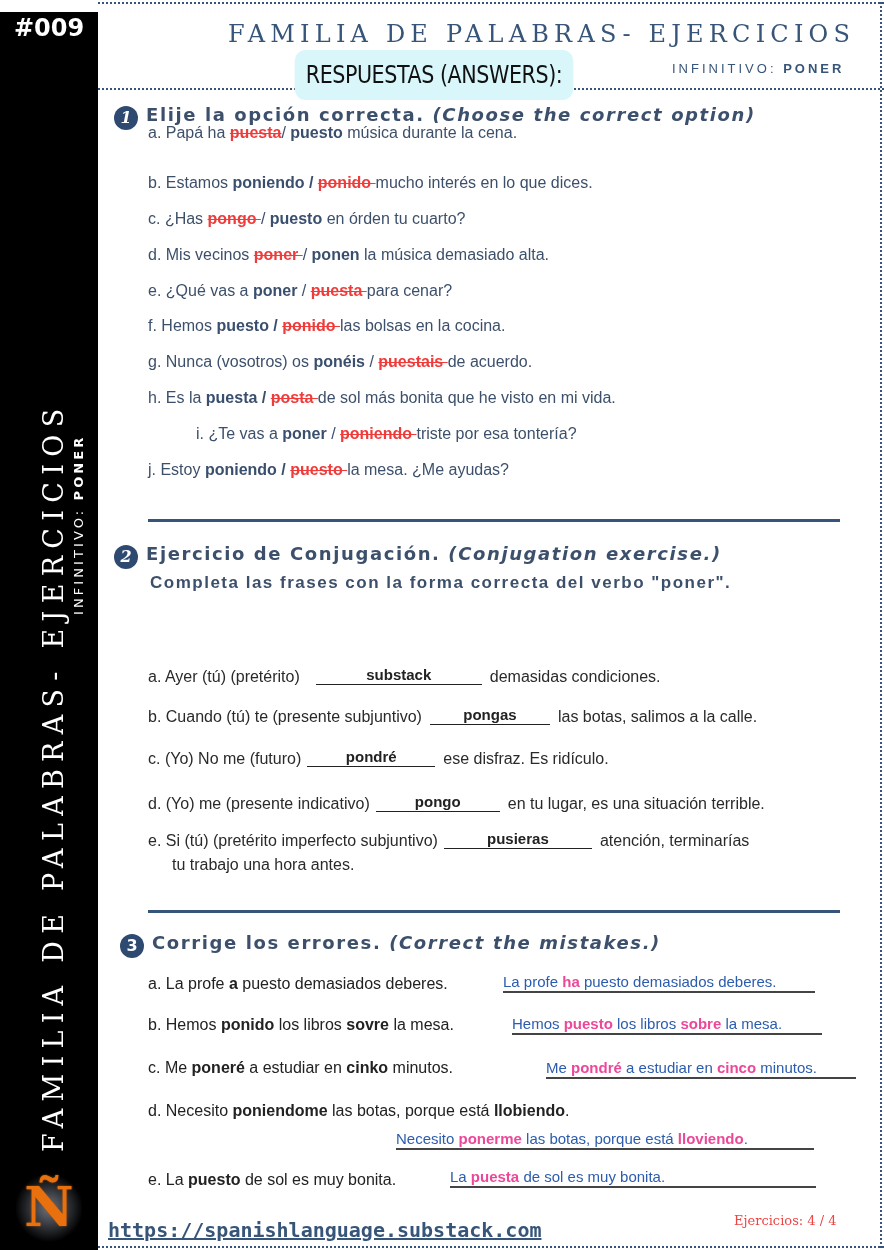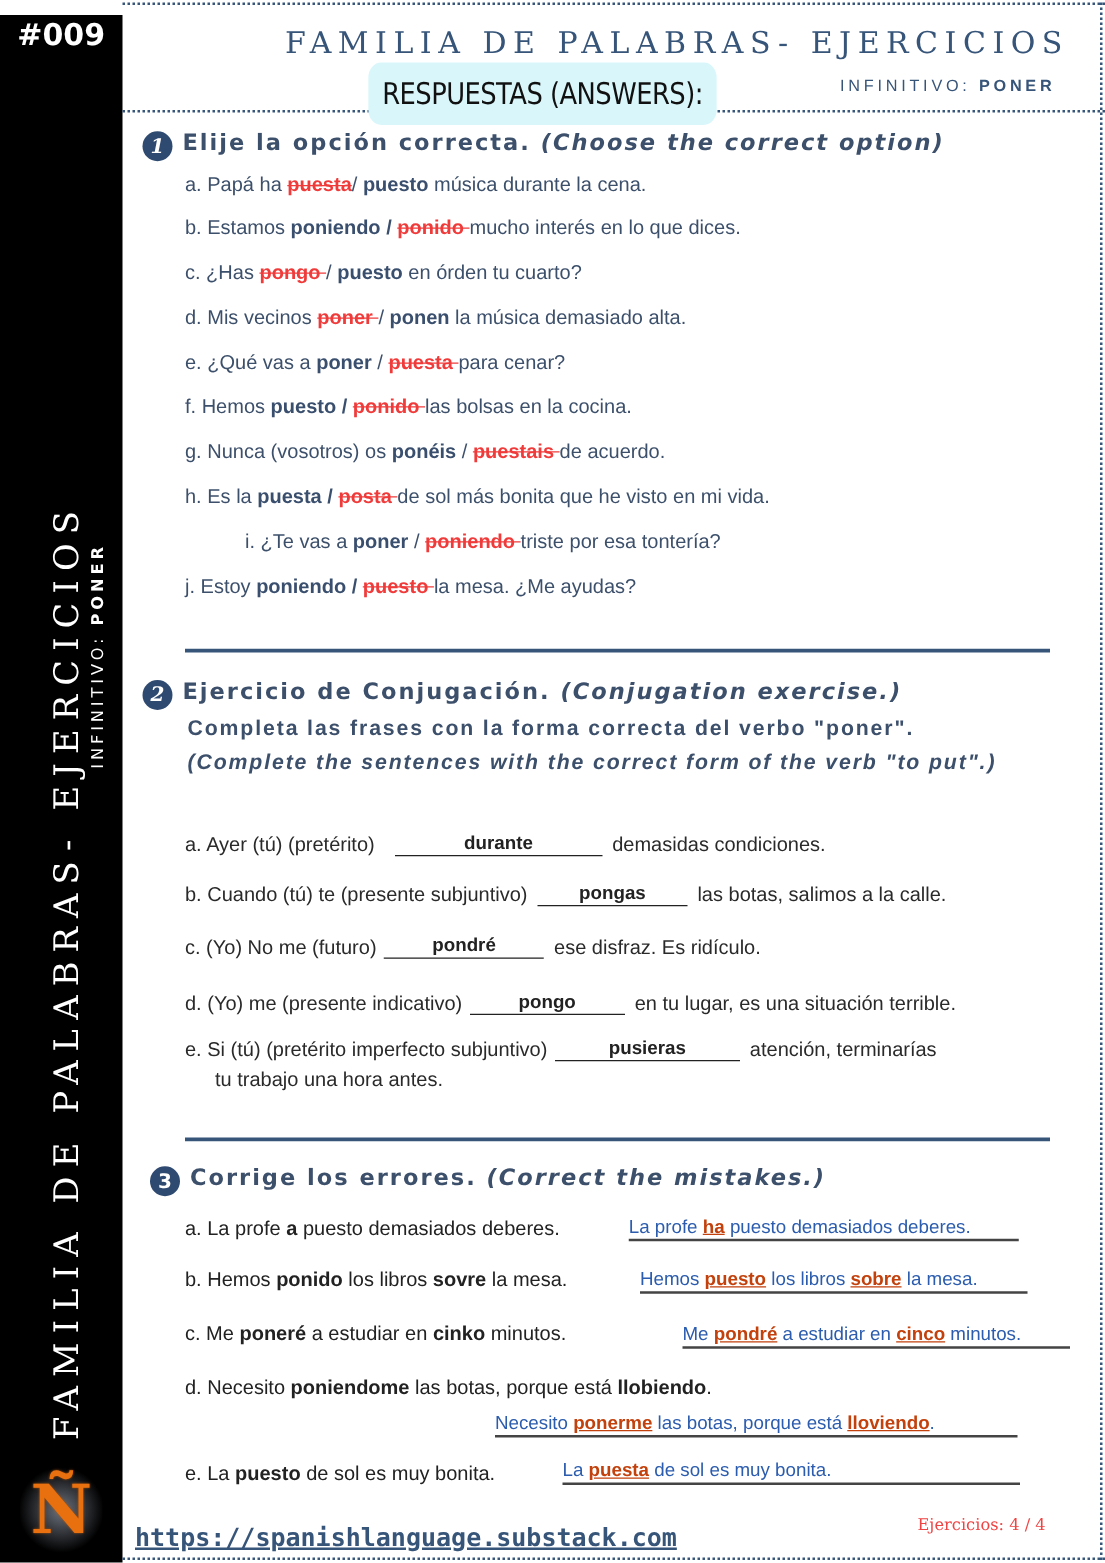--- a/index.html
+++ b/index.html
@@ -43,21 +43,21 @@
     .sep { position: absolute; left: 148px; width: 692px; height: 3px; background: #375579; }
 
     
     .ex2 { position: absolute; left: 148px; font-size: 16px; color: #2a2a2a; white-space: nowrap; }
     .blank { display: inline-block; border-bottom: 1.5px solid #222; text-align: center; font-weight: bold; font-size: 15px; color: #222; vertical-align: 2px; line-height: 18px; }
 
     
     .ex3 { position: absolute; left: 148px; font-size: 16px; color: #222; white-space: nowrap; text-align: right; }
     .ex3 b { font-weight: bold; }
     .ans { position: absolute; font-size: 15px; color: #2b5cad; white-space: nowrap; border-bottom: 2px solid #444; padding-bottom: 1px; }
-    .ans b { font-weight: bold; color: #c2410c; text-decoration: underline; }
+    .ans b { font-weight: bold; color: #ec4899; }
 
     .footer-link { position: absolute; left: 108px; top: 1218px; font-family: "DejaVu Sans Mono", monospace; font-weight: bold; font-size: 20px; color: #375579; text-decoration: underline; white-space: nowrap; }
     .footer-page { position: absolute; left: 734px; top: 1213px; font-family: "DejaVu Serif", serif; font-size: 13px; color: #ef4444; white-space: nowrap; }
   </style>
 </head>
 <body>
 
 <div class="sidebar">
   <div class="sidebar-num">#009</div>
   <div class="sidebar-vert-title">FAMILIA DE PALABRAS- EJERCICIOS</div>
@@ -74,44 +74,43 @@
 
 <div class="main-title">FAMILIA DE PALABRAS- EJERCICIOS</div>
 <div class="answers-pill">RESPUESTAS (ANSWERS):</div>
 <div class="inf-label"><span>INFINITIVO: </span><b>PONER</b></div>
 
 <div class="sec-head" style="top:104px;">
   <span class="badge">1</span><span>Elije la opción correcta. </span><i>(Choose the correct option)</i>
 </div>
 
 <div id="ex1-list">
-    <div class="ex1" style="top: 140px;"><span>a. Papá  ha </span><s>puesta</s><span>/ </span><b>puesto</b><span> música durante la cena.</span></div>
+    <div class="ex1" style="top: 124px;"><span>a. Papá  ha </span><s>puesta</s><span>/ </span><b>puesto</b><span> música durante la cena.</span></div>
     <div class="ex1" style="top: 174px;"><span>b. Estamos  </span><b>poniendo /</b><span> </span><s>ponido </s><span>mucho interés en lo que dices.</span></div>
     <div class="ex1" style="top: 210px;"><span>c. ¿Has </span><s>pongo </s><span>/ </span><b>puesto</b><span> en órden tu cuarto?</span></div>
     <div class="ex1" style="top: 246px;"><span>d. Mis vecinos </span><s>poner </s><span>/ </span><b>ponen</b><span> la música demasiado alta.</span></div>
     <div class="ex1" style="top: 282px;"><span>e.  ¿Qué vas a </span><b>poner</b><span> / </span><s>puesta </s><span>para cenar?</span></div>
     <div class="ex1" style="top: 317px;"><span>f. Hemos </span><b>puesto /</b><span> </span><s>ponido </s><span>las bolsas en la cocina.</span></div>
     <div class="ex1" style="top: 353px;"><span>g. Nunca (vosotros) os </span><b>ponéis</b><span> / </span><s>puestais </s><span>de acuerdo.</span></div>
     <div class="ex1" style="top: 389px;"><span>h. Es la </span><b>puesta /</b><span> </span><s>posta </s><span>de sol más bonita que he visto en mi vida.</span></div>
     <div class="ex1" style="top: 425px; margin-left: 48px;"><span>i. ¿Te vas a </span><b>poner</b><span> / </span><s>poniendo </s><span>triste por esa tontería?</span></div>
     <div class="ex1" style="top: 461px;"><span>j.  Estoy  </span><b>poniendo /</b><span> </span><s>puesto </s><span>la mesa. ¿Me ayudas?</span></div>
   </div>
 
 <div class="sep" style="top:519px;"></div>
 
 <div class="sec-head" style="top:543px;">
   <span class="badge">2</span><span>Ejercicio de Conjugación. </span><i>(Conjugation exercise.)</i>
 </div>
 <div class="instr" style="top:569px;">
   <div>Completa las frases con la forma correcta del verbo "poner".</div>
-  <i style="display:block;width:680px;">(Complete the sentences with the correct form of the verb "to put".)</i>
 </div>
 
 <div id="ex2-list">
-    <div class="ex2" style="top: 666px;"><span>a. Ayer (tú)  (pretérito)</span><span class="blank" style="width: 166px; margin: 0px 8px 0px 16px;">durante</span><span>demasidas condiciones.</span></div>
+    <div class="ex2" style="top: 666px;"><span>a. Ayer (tú)  (pretérito)</span><span class="blank" style="width: 166px; margin: 0px 8px 0px 16px;">substack</span><span>demasidas condiciones.</span></div>
     <div class="ex2" style="top: 706px;"><span>b.  Cuando (tú) te (presente subjuntivo)</span><span class="blank" style="width: 120px; margin: 0px 8px;">pongas</span><span>las botas, salimos a la calle.</span></div>
     <div class="ex2" style="top: 748px;"><span>c. (Yo) No me (futuro)</span><span class="blank" style="width: 128px; margin: 0px 8px 0px 6px;">pondré</span><span>ese disfraz. Es ridículo.</span></div>
     <div class="ex2" style="top: 793px;"><span>d. (Yo) me (presente indicativo)</span><span class="blank" style="width: 124px; margin: 0px 8px 0px 6px;">pongo</span><span>en tu lugar, es una situación terrible.</span></div>
     <div class="ex2" style="top: 830px;"><span>e. Si (tú) (pretérito imperfecto subjuntivo)</span><span class="blank" style="width: 148px; margin: 0px 8px 0px 6px;">pusieras</span><span>atención, terminarías</span><div style="padding-left: 24px; margin-top: 6px;">tu trabajo una hora antes.</div></div>
   </div>
 
 <div class="sep" style="top:910px;"></div>
 
 <div class="sec-head" style="top:932px;left:120px;">
   <span class="badge b3">3</span><span>Corrige los errores. </span><i>(Correct the mistakes.)</i>

